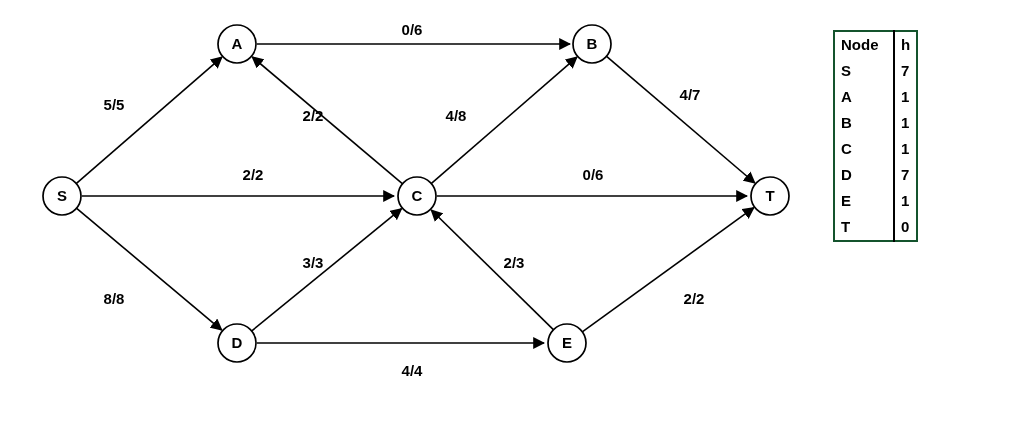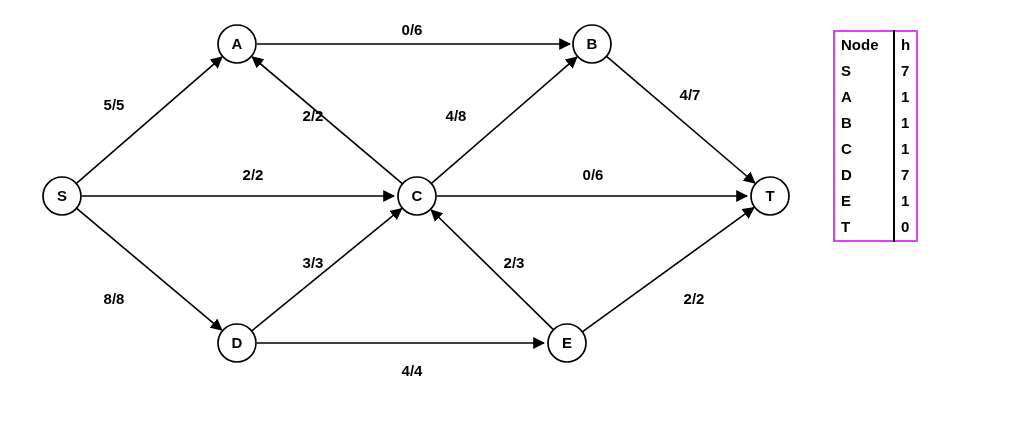--- a/index.html
+++ b/index.html
@@ -21,21 +21,21 @@
     text-anchor: middle; fill: #000;
   }
   .edge-label {
     font-family: "Liberation Sans", sans-serif;
     font-weight: bold; font-size: 15px;
     text-anchor: middle; fill: #000;
   }
   .htable { position: absolute; left: 833px; top: 30px; }
   .htable table {
     border-collapse: collapse;
-    border: 2px solid #d946ef;
+    border: 2px solid #14532d;
     font-family: "Liberation Sans", sans-serif;
     font-size: 15px;
   }
   .htable th, .htable td {
     padding: 0 6px;
     text-align: left;
     font-weight: bold;
     line-height: 26px;
     white-space: nowrap;
   }

